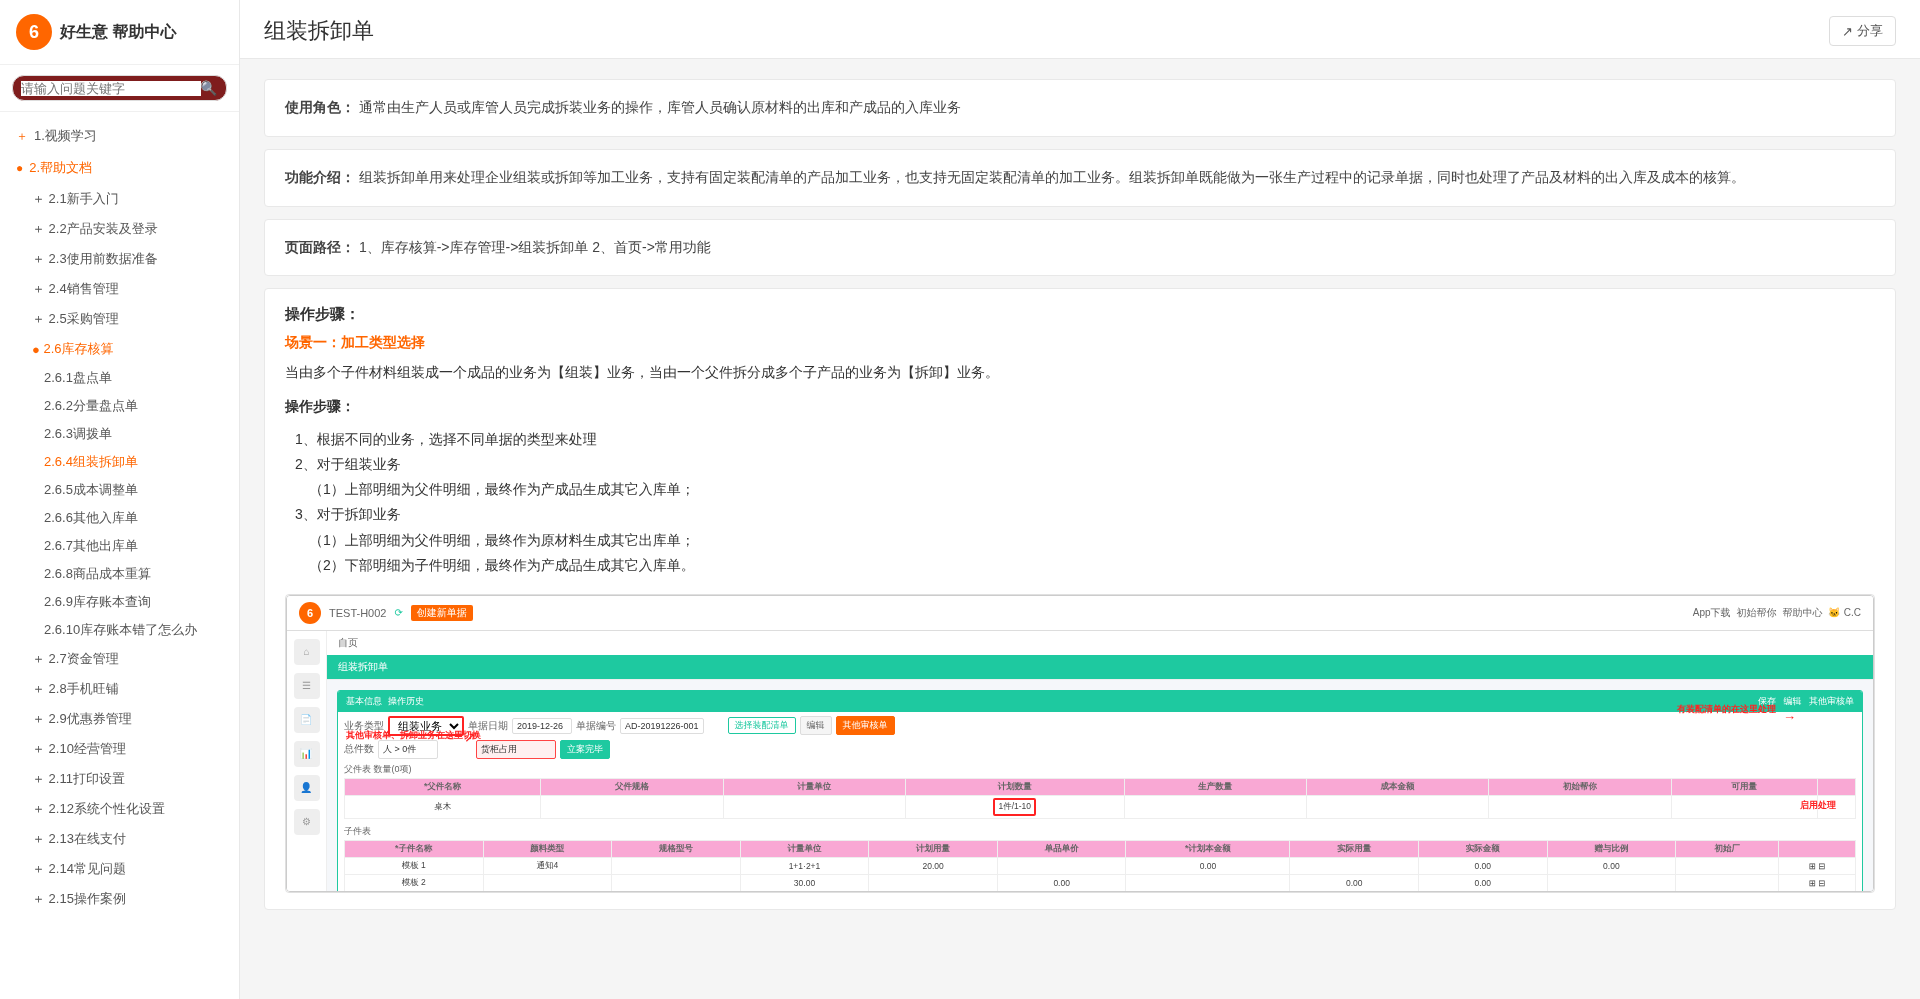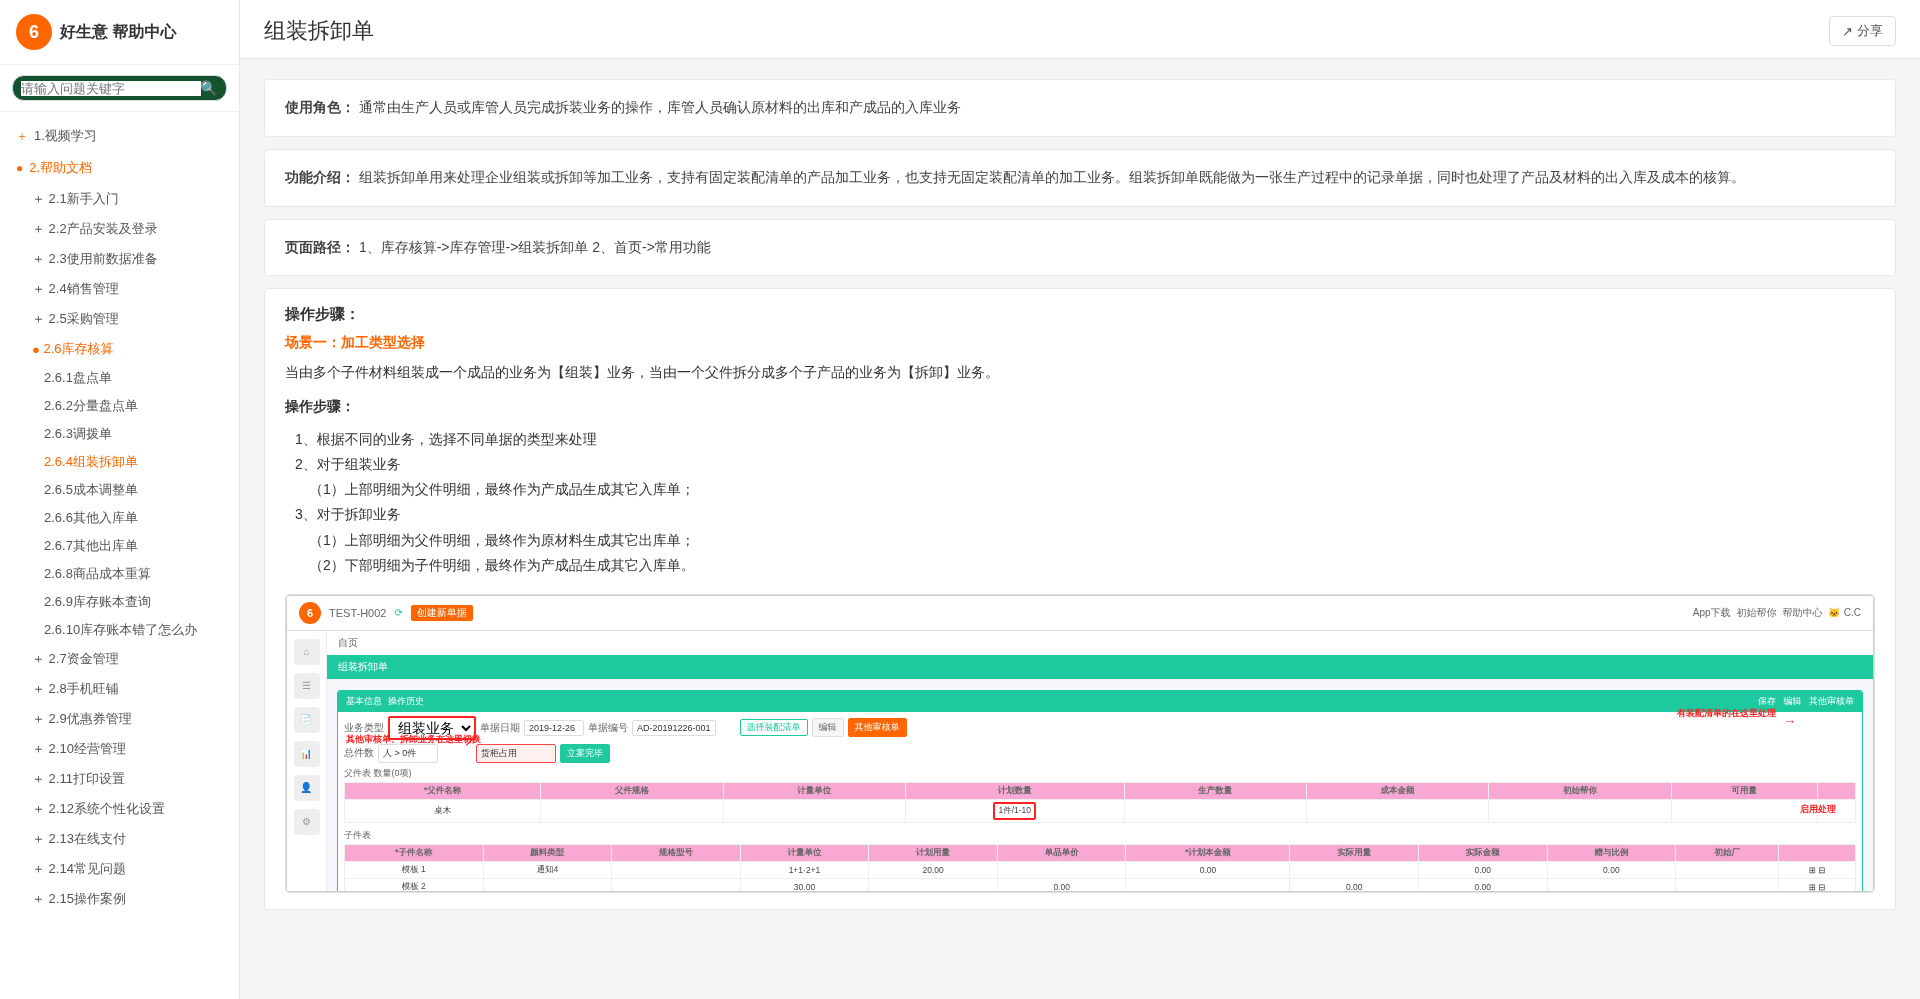--- a/index.html
+++ b/index.html
@@ -44,21 +44,21 @@
     .search-area {
       padding: 10px 12px;
       border-bottom: 1px solid #f0f0f0;
     }
     .search-box {
       display: flex;
       align-items: center;
       border: 1px solid #ddd;
       border-radius: 12px;
       padding: 4px 8px;
-      background: #14532d;
+      background: #7f1d1d;
     }
     .search-box input {
       border: none;
       outline: none;
       font-size: 13px;
       flex: 1;
       color: #999;
     }
     .search-icon-btn {
       color: #999;
@@ -304,21 +304,21 @@
       border: 1px solid #eee;
       color: #444;
       text-align: center;
     }
 
     
     .mock-select-red {
       border: 2px solid #ff2222;
       border-radius: 2px;
       padding: 1px 4px;
-      font-size: 14px;
+      font-size: 11px;
       background: #fff;
       min-width: 50px;
     }
     .mock-window {
       border: 1px solid #ccc;
       border-radius: 4px;
       overflow: hidden;
       background: #f5f7fa;
     }
     .mock-inner-window {

